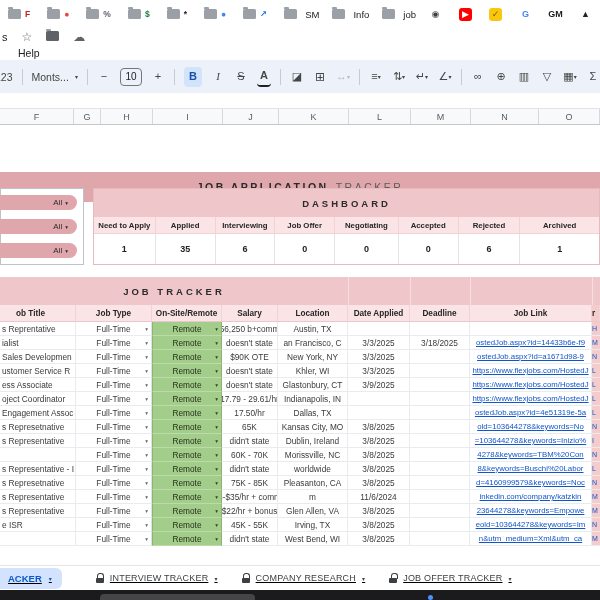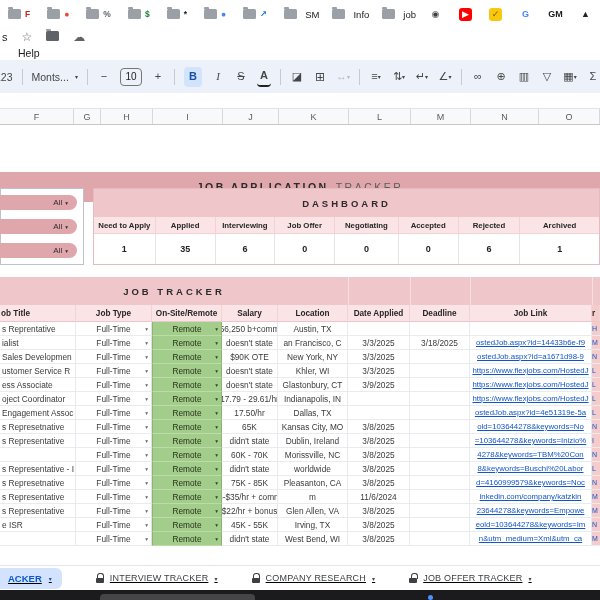--- a/index.html
+++ b/index.html
@@ -96,21 +96,21 @@
   .tracker { position:absolute; top:152px; left:0; width:600px; }
   .trk-band { height:28px; display:flex; }
   .trk-band-main { width:348px; background:#efc6c9; display:flex; align-items:center; justify-content:center;
     font-size:9.5px; font-weight:700; letter-spacing:3px; color:#2b2b2b; }
   .trk-band-cell { background:#efc6c9; border-left:1px solid #f7dee0; }
   .trk-heads { height:17px; display:flex; background:#fbe4e6; }
   .trk-h { border-right:1px solid #f3d2d5; border-bottom:1px solid #e9c7ca; display:flex; align-items:center;
     justify-content:center; font-size:8.2px; font-weight:700; color:#262626; overflow:hidden; white-space:nowrap; }
   .c-title{width:76px} .c-type{width:76px} .c-mode{width:70px} .c-sal{width:56px} .c-loc{width:70px}
   .c-date{width:62px} .c-dead{width:60px} .c-link{width:122px} .c-tail{width:8px}
-  .trk-h.c-title { justify-content:flex-start; padding-left:1px; }
+  .trk-h.c-title { justify-content:flex-start; padding-left:16px; }
   .trk-h.c-tail { background:#f4cccc; justify-content:flex-start; }
 
   .t-row { height:14px; display:flex; }
   .cell { height:100%; border-right:1px solid #e9ebee; border-bottom:1px solid #e9ebee;
     display:flex; align-items:center; justify-content:center; font-size:8.3px; color:#3a3a3a;
     overflow:hidden; white-space:nowrap; }
   .cell.c-title { justify-content:flex-start; padding-left:2px; }
   .cell.c-type { position:relative; border-right:1px solid #dfe1e4; }
   .cell.c-type .dd { position:absolute; right:3px; font-size:5.5px; color:#666; }
   .cell.c-mode { position:relative; background:#a3cd8b; border-right:1px solid #8bb671;
@@ -685,21 +685,21 @@
         </div>
         </div>
     </div>
   </div>
 
   <div class="tab-bar abs">
     <div class="tab-active">
       <span>ACKER</span>
       <span class="chev">▾</span>
     </div>
-    <div style="display:flex;align-items:flex-start;gap:34px;">
+    <div style="display:flex;align-items:flex-start;gap:24px;">
 
     <div class="tab">
         <span class="lock"></span>
         <span>INTERVIEW TRACKER</span>
         <span class="chev">▾</span>
       </div>
         <div class="tab">
         <span class="lock"></span>
         <span>COMPANY RESEARCH</span>
         <span class="chev">▾</span>

